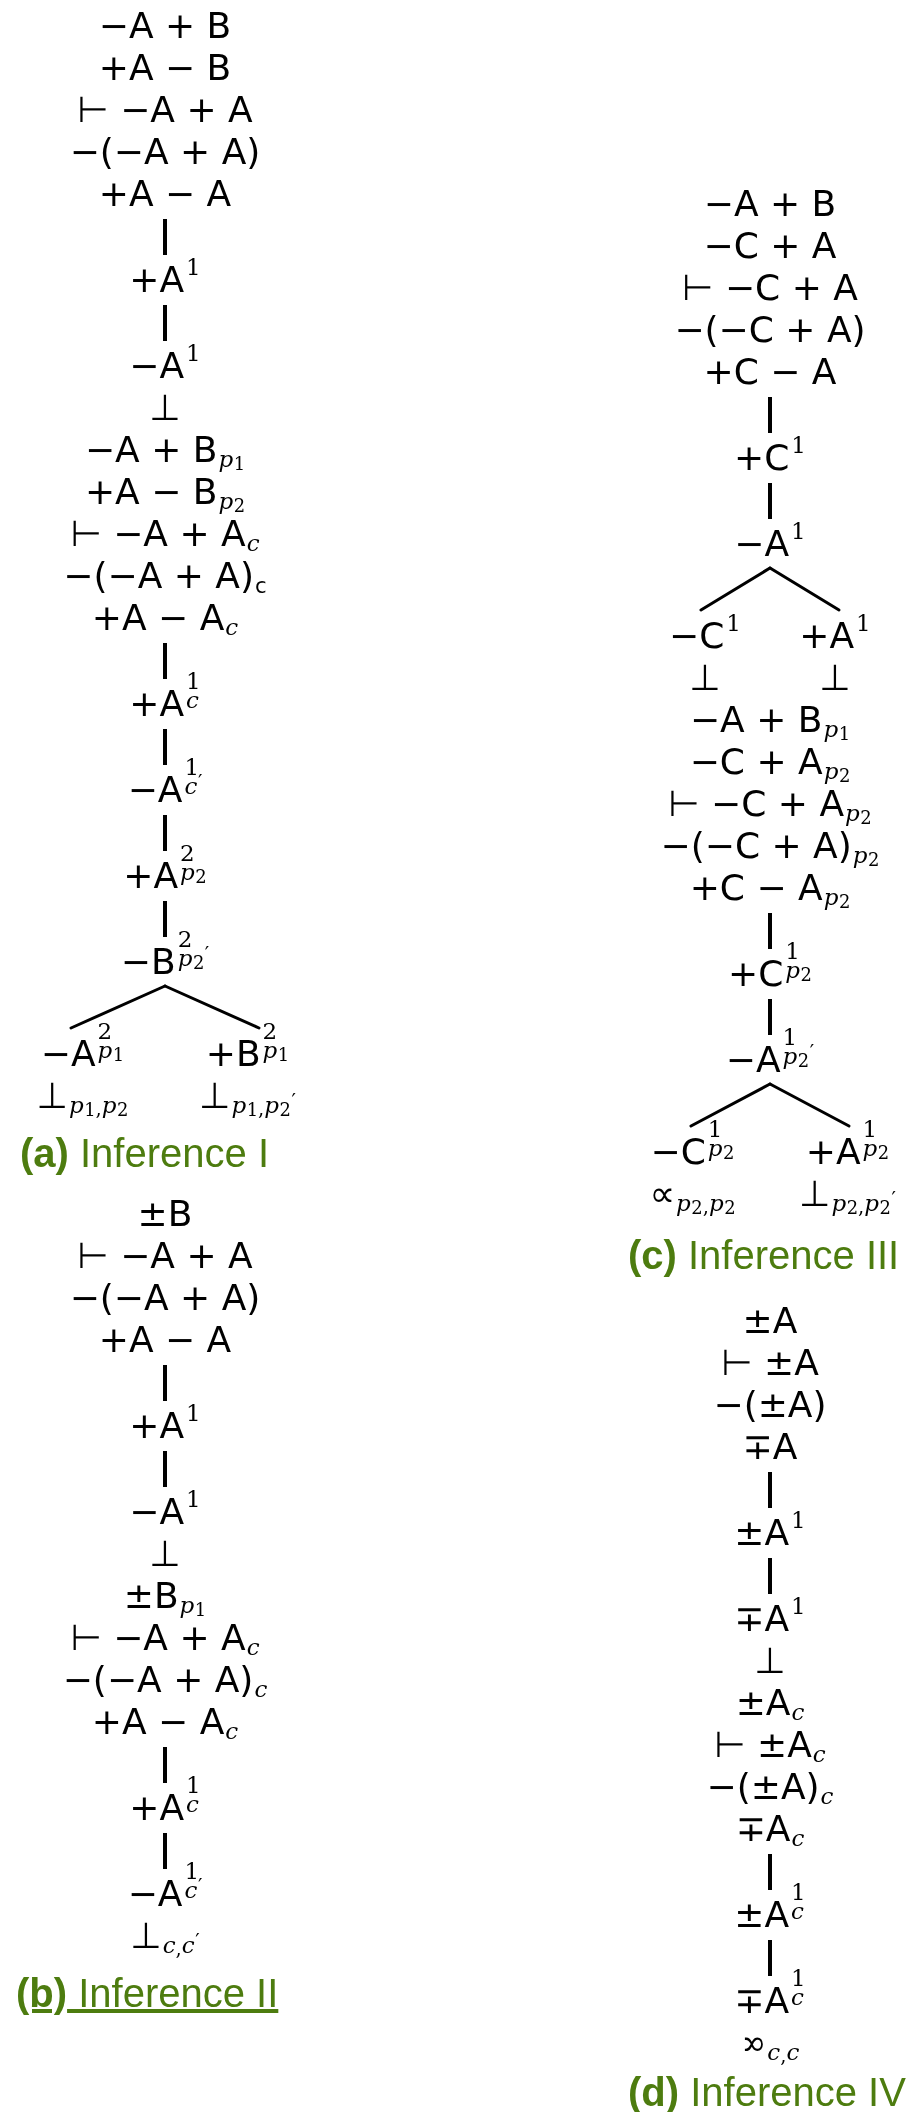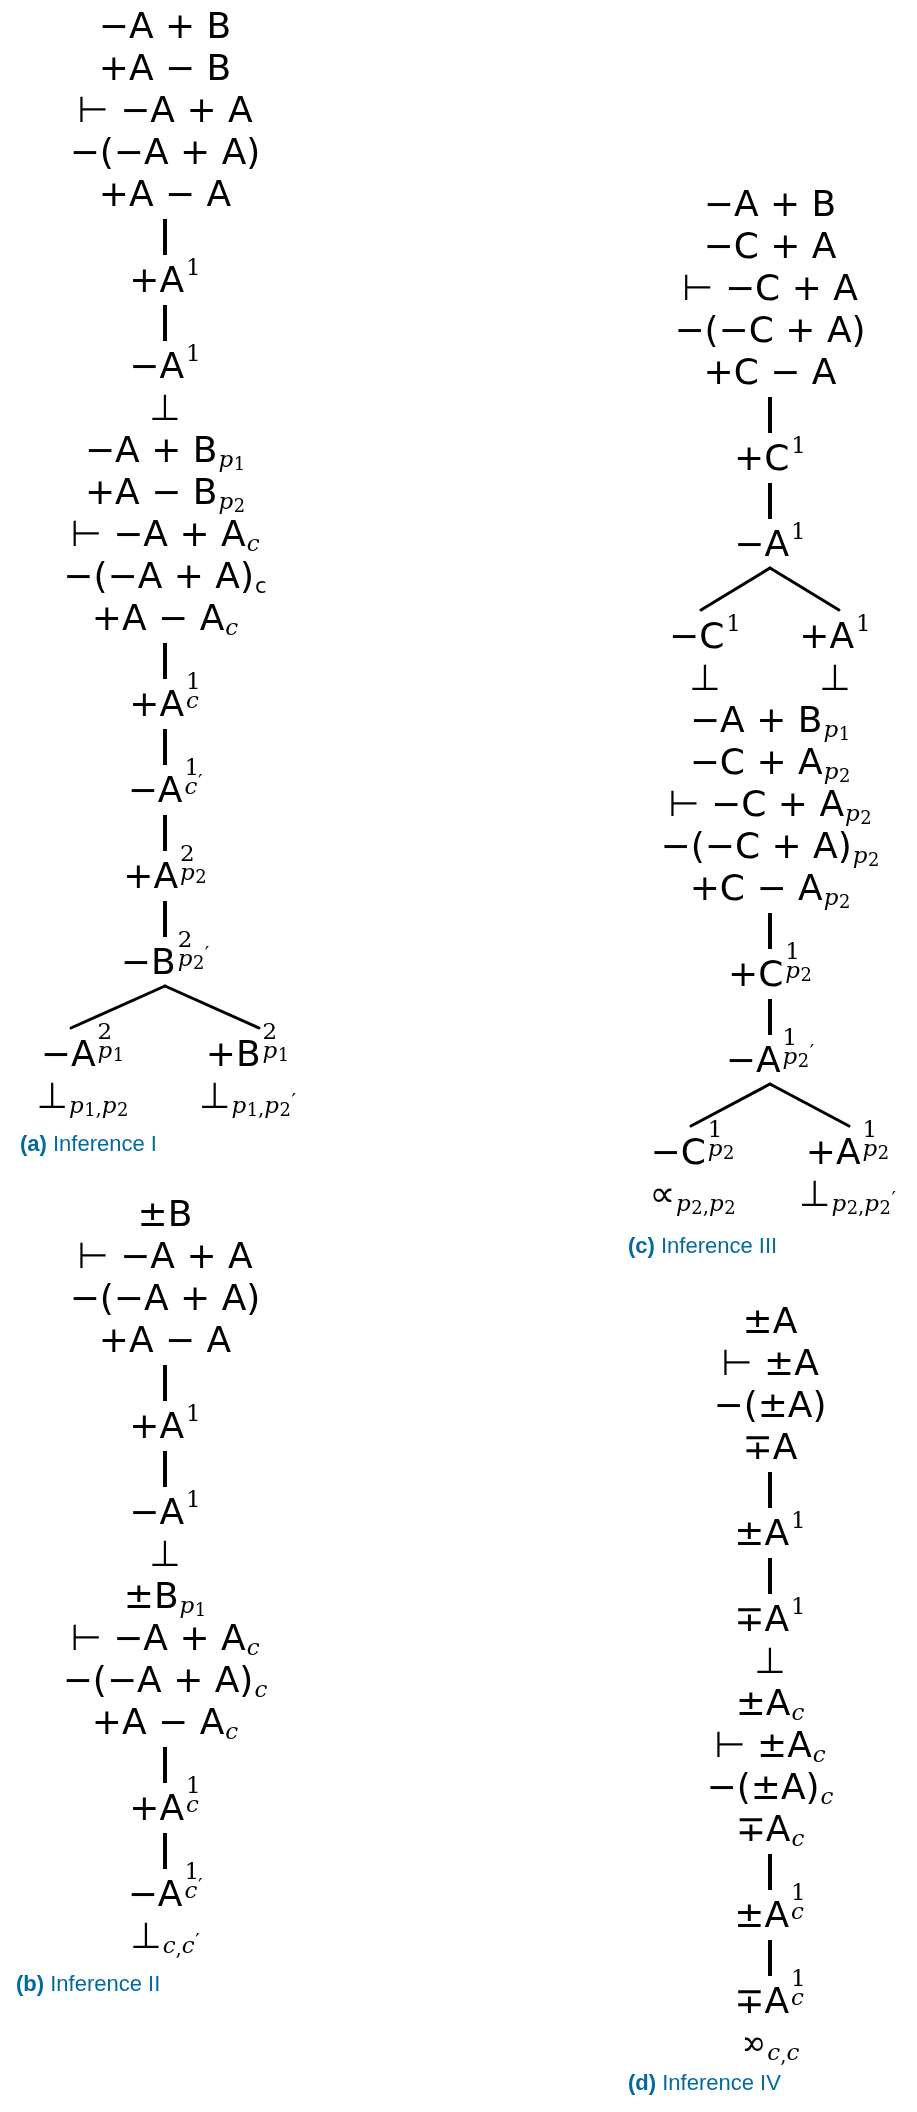--- a/index.html
+++ b/index.html
@@ -37,22 +37,22 @@
   .su{font-family:"DejaVu Sans",sans-serif;font-style:normal;font-size:0.92em;}
   .sd{font-family:"DejaVu Serif",serif;font-size:0.78em;position:relative;top:0.17em;margin-left:0.5px;}
   .scm{font-family:"DejaVu Serif",serif;font-size:0.85em;position:relative;top:0.15em;}
   .spr{font-family:"DejaVu Serif",serif;font-size:0.85em;position:relative;top:-0.25em;margin-left:0.5px;}
   .barslot{height:44px;display:flex;align-items:center;justify-content:center;}
   .bar{width:4px;height:36px;background:#000;}
   .branchslot{height:50px;display:flex;align-items:flex-start;justify-content:center;}
   .leaves{display:flex;margin:0 auto;}
   .grp{flex:1;display:flex;flex-direction:column;align-items:center;}
   .caption{
-    font-family:"Liberation Sans",sans-serif;font-size:22px;
-    white-space:nowrap;color:#0369a1;
+    font-family:"Liberation Sans",sans-serif;font-size:40px;
+    white-space:nowrap;color:#4d7c0f;
   }
   .caption b{font-weight:bold;}
 </style>
 </head>
 <body>
 
 <div id="fig">
     <div class="tree" style="left: 0px; top: 5px; width: 330px;">
       <div class="f">
         <span class="main">−A + B</span>
@@ -245,21 +245,21 @@
         <span class="main">−A</span>
         <span class="ss">
           <span class="up">1</span>
           <span class="dn"><span class="sl">c</span><span class="spr">′</span></span>
         </span>
       </div>
       <div class="f">
         <span class="main">⊥</span>
         <span class="sb"><span class="sl">c</span><span class="scm">,</span><span class="sl">c</span><span class="spr">′</span></span>
       </div>
-      <div class="caption" style="margin-top: 14px; margin-left: 16px;"><b>(b)</b><span> Inference II</span></div>
+      <div class="caption" style="margin-top: 14px; margin-left: 16px; text-decoration: underline;"><b>(b)</b><span> Inference II</span></div>
     </div>
     <div class="tree" style="left: 600px; top: 183px; width: 340px;">
       <div class="f">
         <span class="main">−A + B</span>
       </div>
       <div class="f">
         <span class="main">−C + A</span>
       </div>
       <div class="f">
         <span class="main">⊢ −C + A</span>

